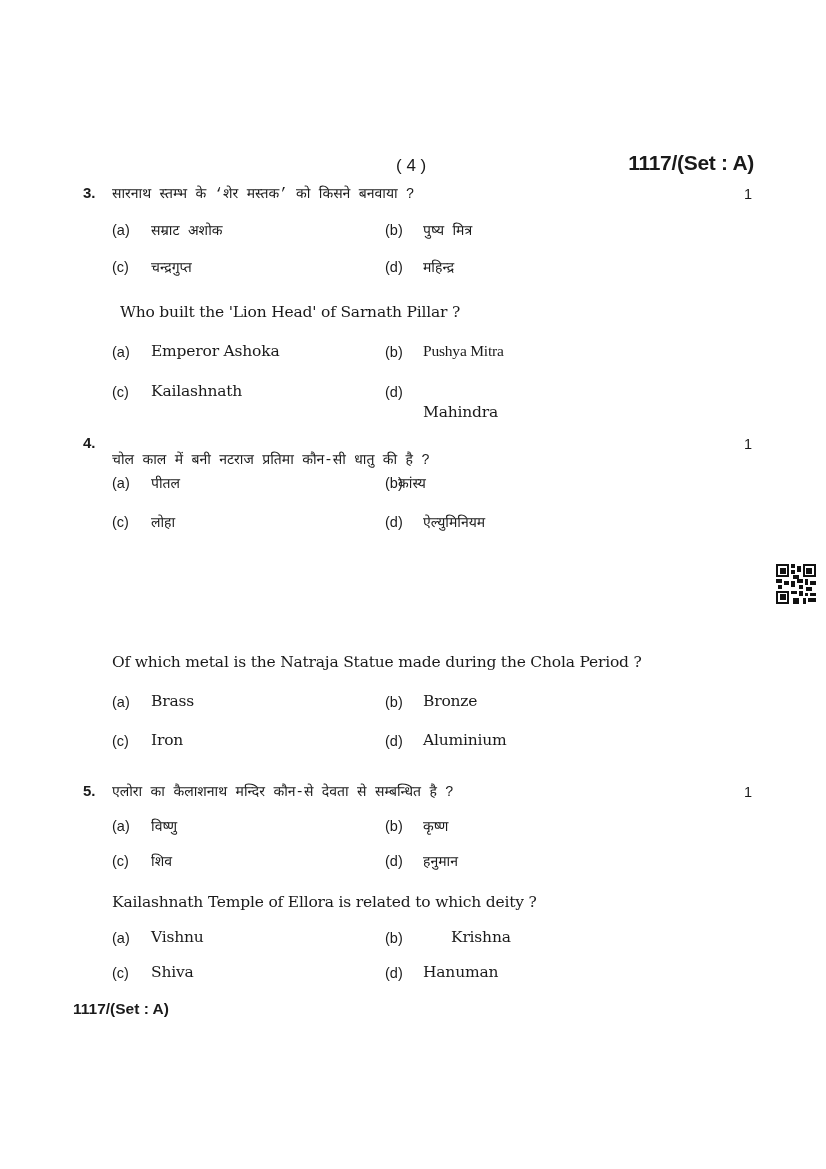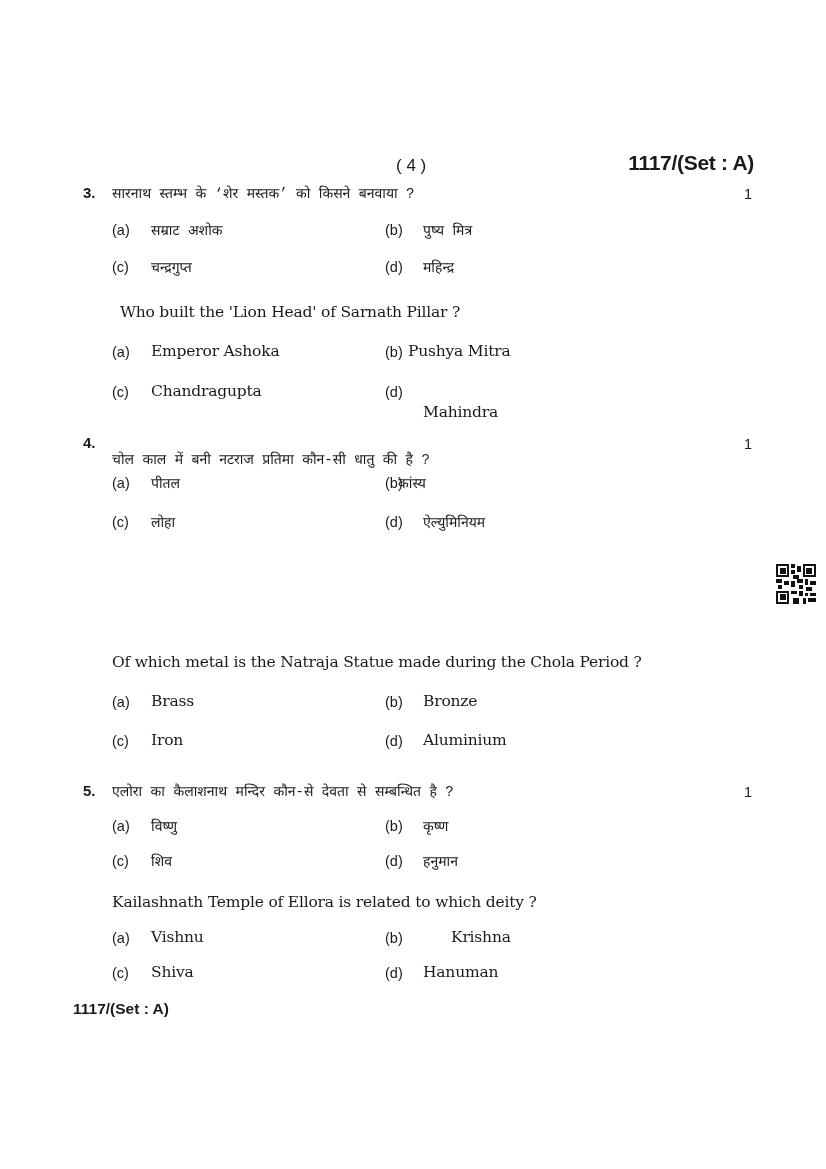--- a/index.html
+++ b/index.html
@@ -34,24 +34,24 @@
   <div class="abs opt-label" style="left:112px; top:259px;">(c)</div>
   <div class="abs hindi" style="left:151px; top:257px;">चन्द्रगुप्त</div>
   <div class="abs opt-label" style="left:385px; top:259px;">(d)</div>
   <div class="abs hindi" style="left:423px; top:257px;">महिन्द्र</div>
 
   <div class="abs eng" style="left:104px; top:303px;margin-left:16px;">Who built the 'Lion Head' of Sarnath Pillar ?</div>
 
   <div class="abs opt-label" style="left:112px; top:344px;">(a)</div>
   <div class="abs eng" style="left:151px; top:342px;">Emperor Ashoka</div>
   <div class="abs opt-label" style="left:385px; top:344px;">(b)</div>
-  <div class="abs eng" style="left:408px; top:342px;">Pushya Mitra</div>
+  <div class="abs eng" style="left:423px; top:342px;font-family:Liberation Serif, serif;">Pushya Mitra</div>
 
   <div class="abs opt-label" style="left:112px; top:384px;">(c)</div>
-  <div class="abs eng" style="left:151px; top:382px;">Chandragupta</div>
+  <div class="abs eng" style="left:151px; top:382px;">Kailashnath</div>
   <div class="abs opt-label" style="left:385px; top:384px;">(d)</div>
   <div class="abs eng" style="left:423px; top:382px;margin-top:21px;">Mahindra</div>
 </div>
 
 <div>
   <div class="abs qnum" style="left:83px; top:434px;">4.</div>
   <div class="abs hindi" style="left:112px; top:433px;margin-top:16px;">चोल काल में बनी नटराज प्रतिमा कौन-सी धातु की है ?</div>
   <div class="abs mark" style="top:436px;">1</div>
 
   <div class="abs opt-label" style="left:112px; top:475px;">(a)</div>

